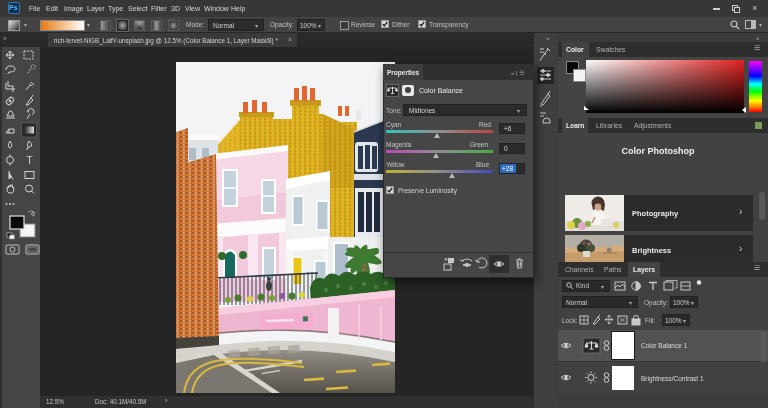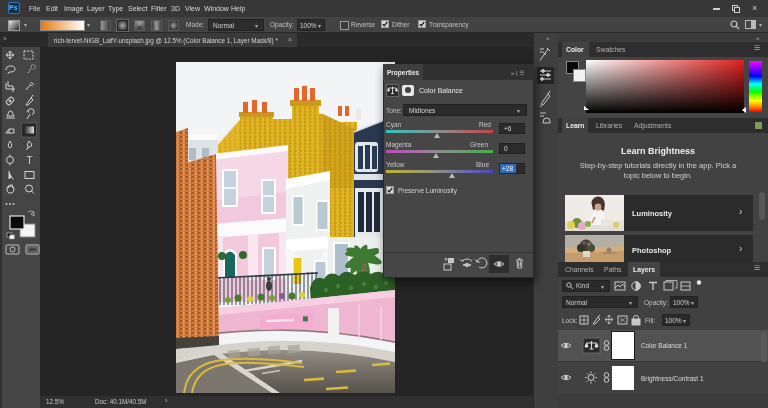--- a/index.html
+++ b/index.html
@@ -440,62 +440,61 @@
   <div class="abs" style="left:584px;top:106px;width:0;height:0;border-top:4px solid transparent;border-left:5px solid #fff;"></div>
   <div class="abs" style="left:742px;top:107px;width:0;height:0;border-top:3px solid transparent;border-bottom:3px solid transparent;border-right:4px solid #fff;"></div>
 
   <div class="abs" style="left:558px;top:118px;width:210px;height:15px;background:#2e2e2e;"></div>
   <div class="abs" style="left:562px;top:118px;width:26px;height:15px;background:#424242;"></div>
   <div class="t" style="left:566px;top:122px;font-size:6.8px;color:#ececec;font-weight:bold;">Learn</div>
   <div class="t" style="left:596px;top:122px;font-size:6.8px;color:#b0b0b0;">Libraries</div>
   <div class="t" style="left:634px;top:122px;font-size:6.8px;color:#b0b0b0;">Adjustments</div>
   <div class="abs" style="left:755px;top:122px;width:7px;height:7px;background:#7c9a55;"></div>
   <div class="abs" style="left:558px;top:133px;width:210px;height:129px;background:#424242;"></div>
-  <div class="t" style="left:558px;top:146px;width:200px;text-align:center;font-size:9px;font-weight:bold;color:#efefef;">Learn Brightness</div>
-  <div class="t" style="left:558px;top:161px;width:200px;text-align:center;font-size:7.5px;color:#cfcfcf;white-space:normal;line-height:10px;">Step-by-step tutorials directly in the app. Pick a<br>topic below to begin.</div>
+  <div class="t" style="left:558px;top:146px;width:200px;text-align:center;font-size:9px;font-weight:bold;color:#efefef;">Color Photoshop</div>
 
   <div class="abs" style="left:565px;top:195px;width:188px;height:36px;background:#2b2b2b;"></div>
   <div class="abs" style="left:565px;top:195px;width:59px;height:36px;overflow:hidden;">
   <svg width="59" height="36" viewBox="0 0 59 36">
     <rect width="59" height="36" fill="#efece7"></rect>
     <rect x="0" y="26" width="59" height="10" fill="#e3ded6"></rect>
     <circle cx="33" cy="8" r="6.5" fill="#4a332c"></circle>
     <path d="M27 10 Q33 2 40 9 L39 16 Q33 12 28 15 Z" fill="#4a332c"></path>
     <path d="M26 20 Q33 14 40 19 L41 30 L25 30 Z" fill="#f7f5f2"></path>
     <circle cx="33" cy="12" r="3.4" fill="#caa287"></circle>
     <path d="M30 22 L27 28" stroke="#caa287" stroke-width="2"></path>
     <circle cx="12" cy="28" r="5" fill="#6f8f3e"></circle>
     <circle cx="6" cy="30" r="4" fill="#dfd24b"></circle>
     <circle cx="17" cy="31" r="4" fill="#e4aacb"></circle>
     <circle cx="23" cy="29" r="3" fill="#8fae4a"></circle>
     <circle cx="44" cy="28" r="3.5" fill="#e9b7d2"></circle>
     <circle cx="51" cy="30" r="3" fill="#d8cf60"></circle>
     <rect x="36" y="24" width="12" height="7" rx="1.5" fill="#e9e6e1"></rect>
   </svg>
   </div>
-  <div class="t" style="left:632px;top:209px;font-size:7.5px;font-weight:bold;color:#e8e8e8;">Luminosity</div>
+  <div class="t" style="left:632px;top:209px;font-size:7.5px;font-weight:bold;color:#e8e8e8;">Photography</div>
   <div class="t" style="left:739px;top:206px;font-size:10px;color:#ccc;">›</div>
 
   <div class="abs" style="left:565px;top:235px;width:188px;height:27px;background:#2b2b2b;"></div>
   <div class="abs" style="left:565px;top:235px;width:59px;height:27px;overflow:hidden;">
   <svg width="59" height="27" viewBox="0 0 59 27">
     <rect width="59" height="27" fill="#b3aea6"></rect>
     <rect x="0" y="13" width="59" height="14" fill="#c59c6c"></rect>
     <path d="M0 13 L59 11 L59 16 L0 18 Z" fill="#d6ad7c"></path>
     <circle cx="21" cy="11" r="6.5" fill="#3c4632"></circle>
     <circle cx="16" cy="13" r="4" fill="#2e3828"></circle>
     <circle cx="26" cy="13" r="4" fill="#46523a"></circle>
     <circle cx="19" cy="8" r="2" fill="#7a4a50"></circle>
     <circle cx="24" cy="9" r="1.8" fill="#9a6a70"></circle>
     <rect x="18" y="16" width="7" height="6" fill="#ddd8d0"></rect>
     <circle cx="44" cy="15" r="2.5" fill="#8a8278"></circle>
     <rect x="38" y="17" width="14" height="2" fill="#b08a5c"></rect>
   </svg>
   </div>
-  <div class="t" style="left:632px;top:246px;font-size:7.5px;font-weight:bold;color:#e8e8e8;">Photoshop</div>
+  <div class="t" style="left:632px;top:246px;font-size:7.5px;font-weight:bold;color:#e8e8e8;">Brightness</div>
   <div class="t" style="left:739px;top:243px;font-size:10px;color:#ccc;">›</div>
   <div class="abs" style="left:759px;top:192px;width:6px;height:28px;background:#585858;border-radius:3px;"></div>
 
   <div class="abs" style="left:558px;top:262px;width:210px;height:15px;background:#2e2e2e;"></div>
   <div class="t" style="left:565px;top:266px;font-size:6.8px;color:#b0b0b0;">Channels</div>
   <div class="t" style="left:604px;top:266px;font-size:6.8px;color:#b0b0b0;">Paths</div>
   <div class="abs" style="left:628px;top:262px;width:32px;height:15px;background:#444444;"></div>
   <div class="t" style="left:633px;top:266px;font-size:6.8px;color:#ececec;font-weight:bold;">Layers</div>
   <div class="t" style="left:754px;top:264px;font-size:7px;color:#b0b0b0;">☰</div>
   <div class="abs" style="left:558px;top:277px;width:210px;height:117px;background:#414141;"></div>

